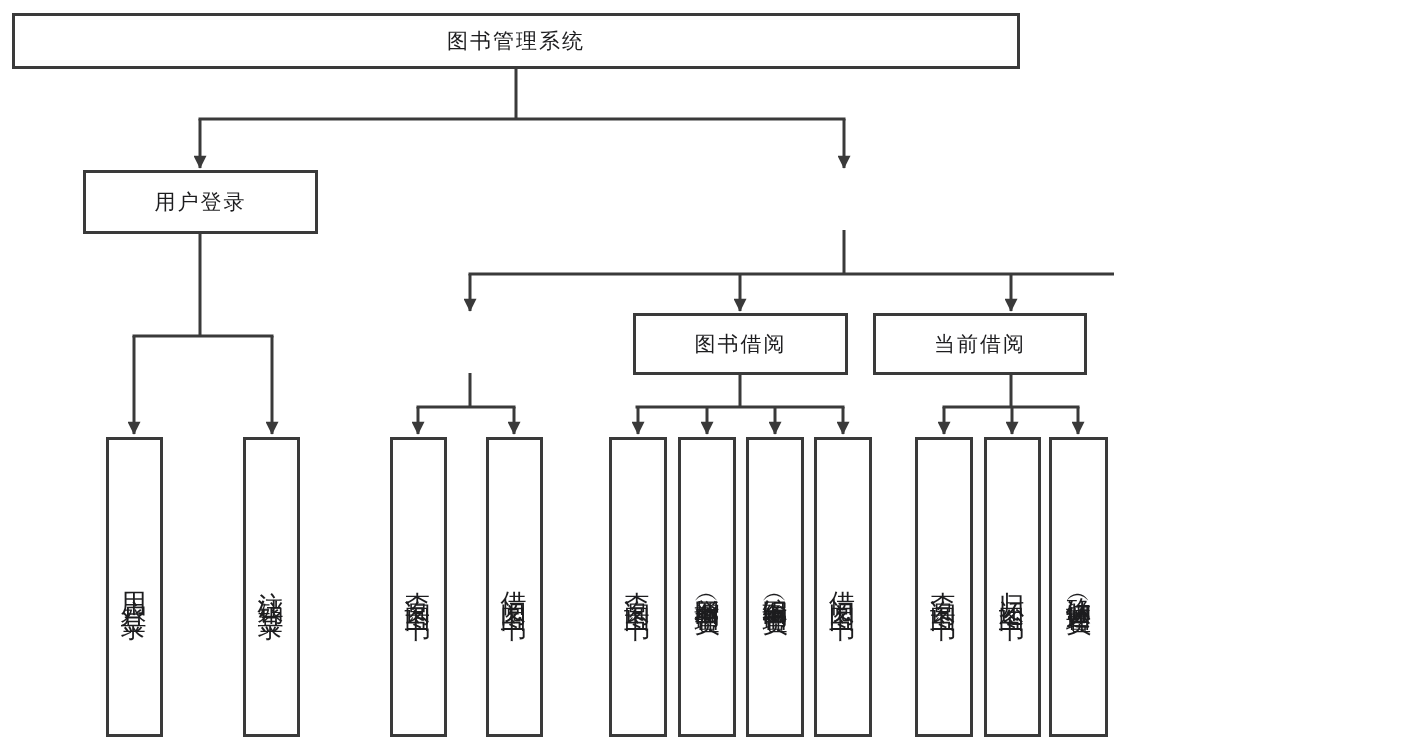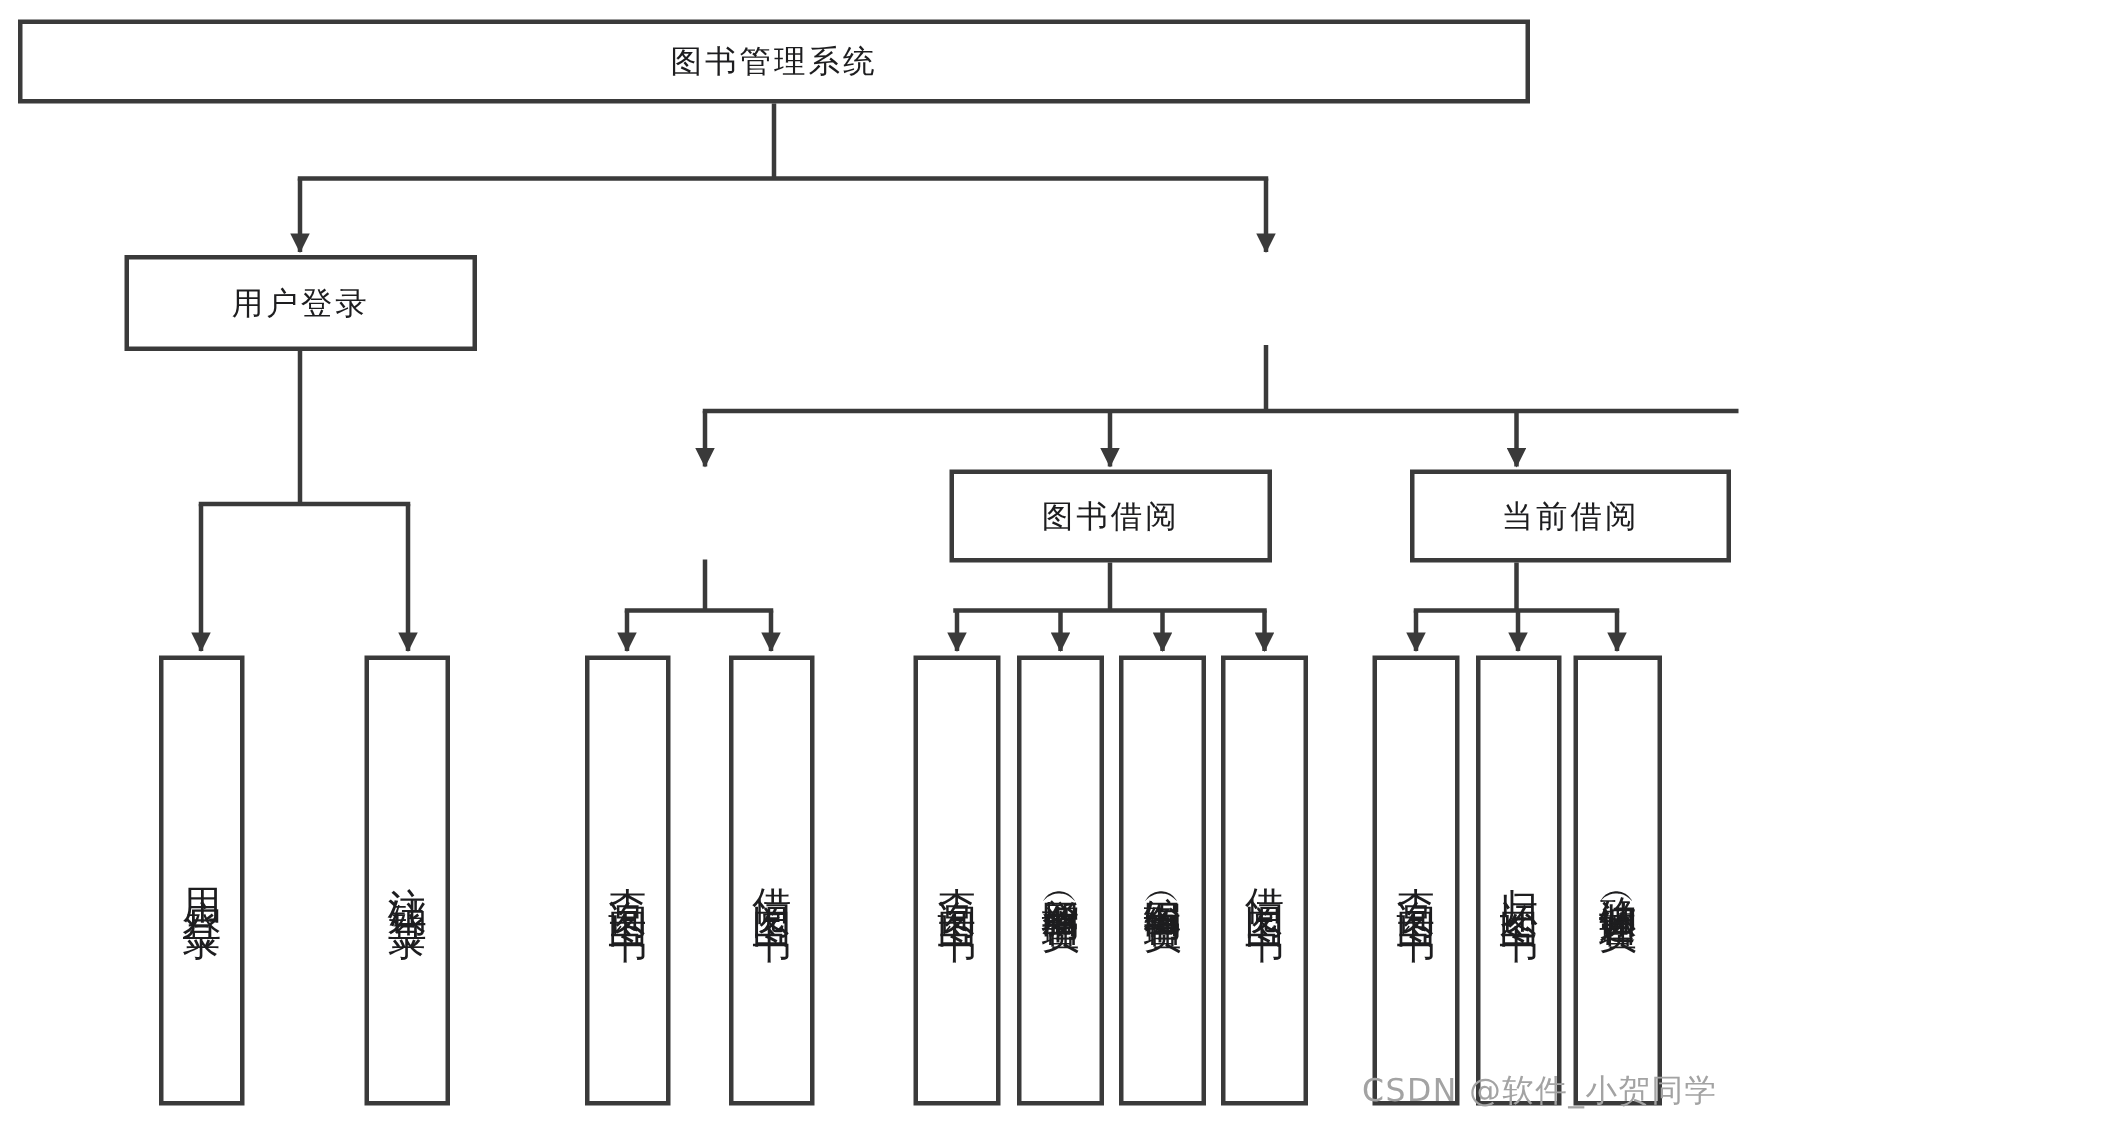--- a/index.html
+++ b/index.html
@@ -3,21 +3,20 @@
 <meta charset="utf-8">
 <style>
   html, body { margin: 0; padding: 0; background: #ffffff; }
   .canvas {
     position: relative;
     width: 1114px;
     height: 747px;
     background: #ffffff;
     font-family: "DejaVu Sans", sans-serif;
     overflow: hidden;
-    padding-left: 45px;
   }
   .wires {
     position: absolute;
     left: 0; top: 0;
     z-index: 0;
   }
   .box {
     position: absolute;
     box-sizing: border-box;
     border: 3px solid #3a3a3a;
@@ -100,21 +99,21 @@
     <path fill="none" stroke="#3a3a3a" stroke-width="3" marker-end="url(#ah)" d="M1078 407 V434"></path>
     <path fill="none" stroke="#3a3a3a" stroke-width="3" marker-end="url(#ah)" d="M1223 407 V434"></path>
     <path fill="none" stroke="#3a3a3a" stroke-width="3" marker-end="url(#ah)" d="M1343 407 V434"></path>
   </svg>
 
   <div class="box h" style="left:12px;top:13px;width:1008px;height:56px">图书管理系统</div>
 
   <div class="box h" style="left:83px;top:170px;width:235px;height:64px">用户登录</div>
 
   <div class="box h" style="left:633px;top:313px;width:215px;height:62px">图书借阅</div>
-  <div class="box h" style="left:940px;top:313px;width:214px;height:62px">当前借阅</div>
+  <div class="box h" style="left:873px;top:313px;width:214px;height:62px">当前借阅</div>
 
   <div class="box leaf" style="left:106px;top:437px;width:57px;height:300px">
     <span>用户登录</span>
   </div>
   <div class="box leaf" style="left:243px;top:437px;width:57px;height:300px">
     <span>注销登录</span>
   </div>
 
   <div class="box leaf" style="left:390px;top:437px;width:57px;height:300px">
     <span>查询图书</span>
@@ -146,15 +145,14 @@
     <span>确认归还（管理员）</span>
   </div>
 
   <div class="box leaf med" style="left:1195px;top:437px;width:57px;height:300px">
     <span>新增借阅记录</span>
   </div>
   <div class="box leaf med" style="left:1314px;top:437px;width:57px;height:300px">
     <span>查询借阅记录</span>
   </div>
 
-  <div class="watermark">CSDN @软件_小贺同学</div>
 
 </div>
 
 </body></html>

